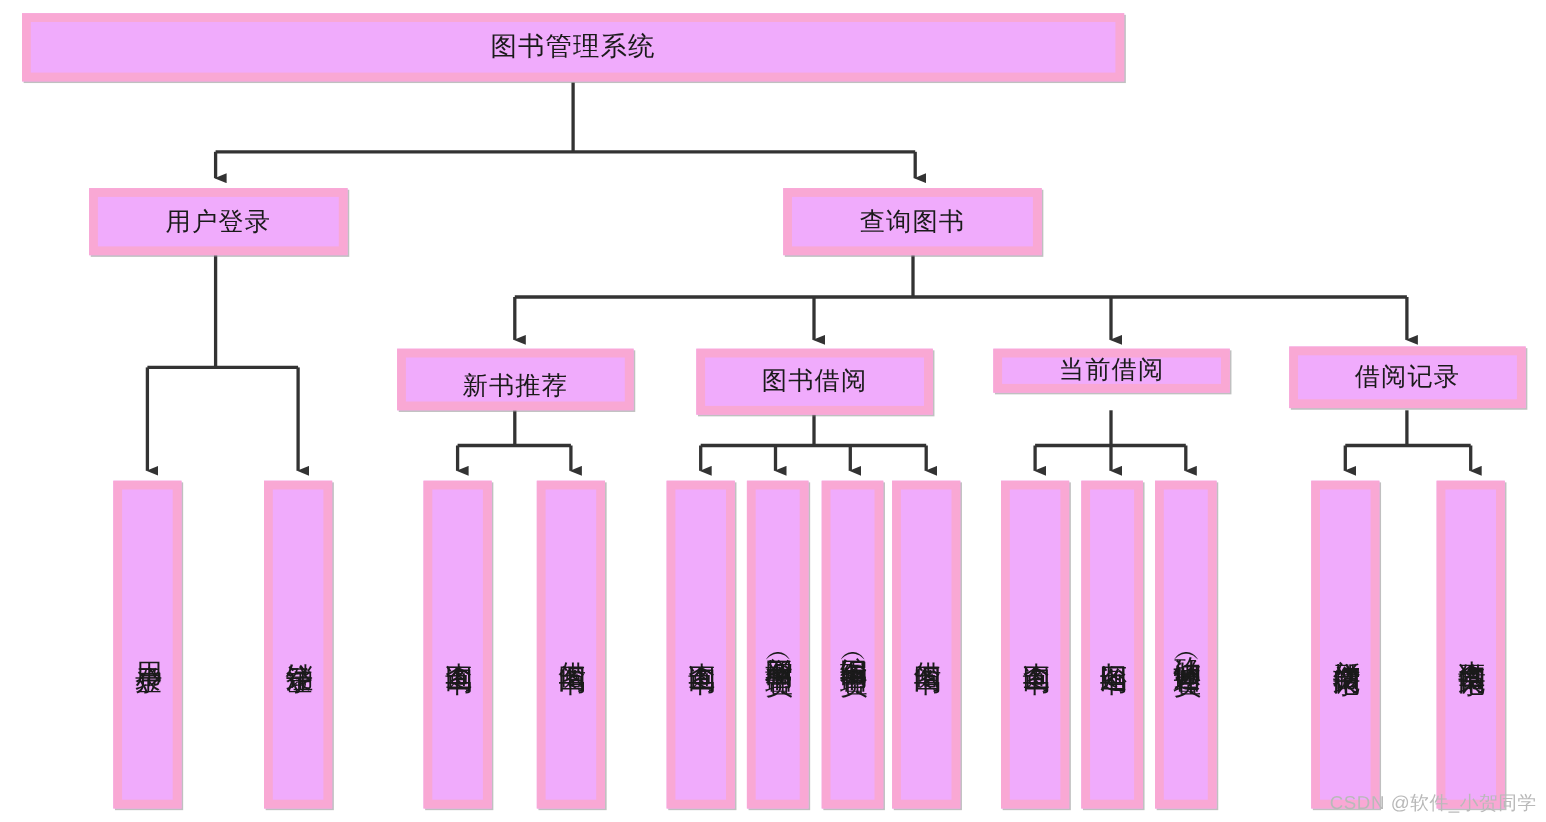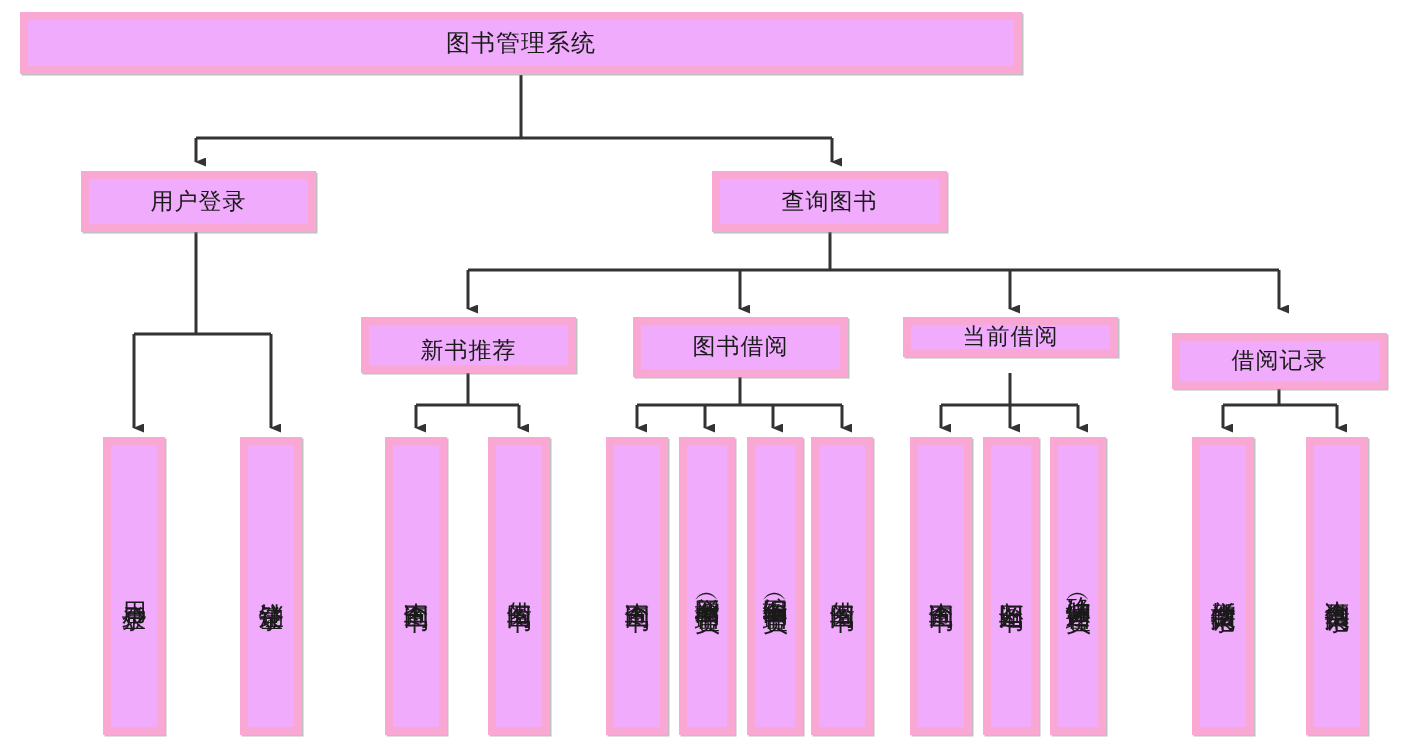--- a/index.html
+++ b/index.html
@@ -142,21 +142,21 @@
 
   <div class="node horiz" style="left:361px; top:317px; width:215px; height:56px;align-items:flex-end;">
     <span class="label">新书推荐</span>
   </div>
   <div class="node horiz" style="left:633px; top:317px; width:215px; height:60px;">
     <span class="label">图书借阅</span>
   </div>
   <div class="node horiz" style="left:903px; top:317px; width:215px; height:40px;">
     <span class="label">当前借阅</span>
   </div>
-  <div class="node horiz" style="left:1172px; top:333px; width:215px; height:56px;">
+  <div class="node horiz" style="left:1172px; top:315px; width:215px; height:56px;">
     <span class="label">借阅记录</span>
   </div>
 
   <div class="node vert" style="left:103px; top:437px; width:62px; height:298px;">
     <span class="label">用户登录</span>
   </div>
   <div class="node vert" style="left:240px; top:437px; width:62px; height:298px;">
     <span class="label">注销登录</span>
   </div>
 
@@ -190,14 +190,15 @@
     <span class="label">确认归还（管理员）</span>
   </div>
 
   <div class="node vert" style="left:1192px; top:437px; width:62px; height:298px;">
     <span class="label">新增借阅记录</span>
   </div>
   <div class="node vert" style="left:1306px; top:437px; width:62px; height:298px;">
     <span class="label">查询借阅记录</span>
   </div>
 
+  <div id="watermark">CSDN @软件_小贺同学</div>
 
 </div>
 
 </body></html>

